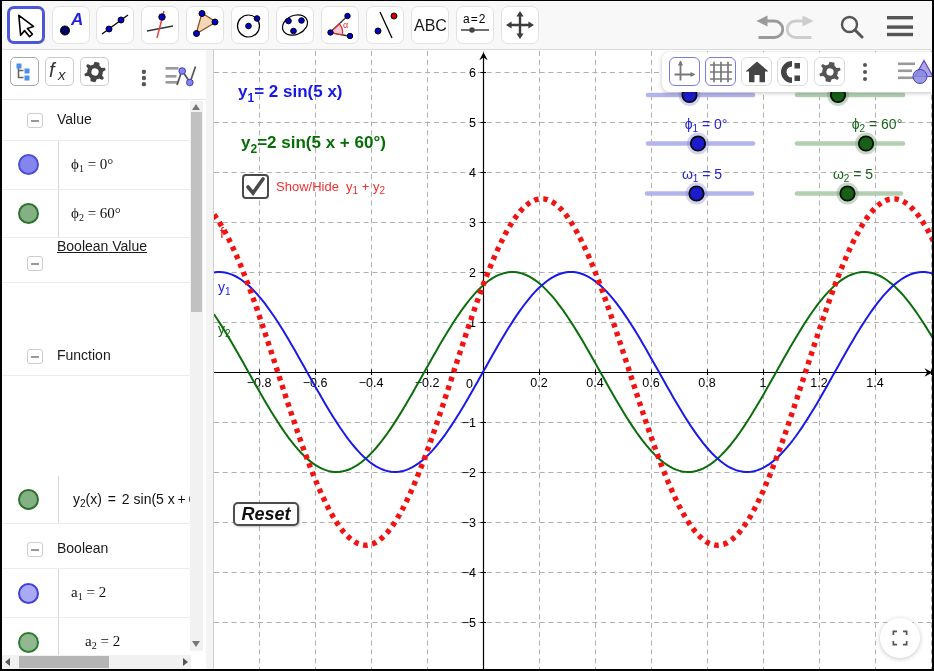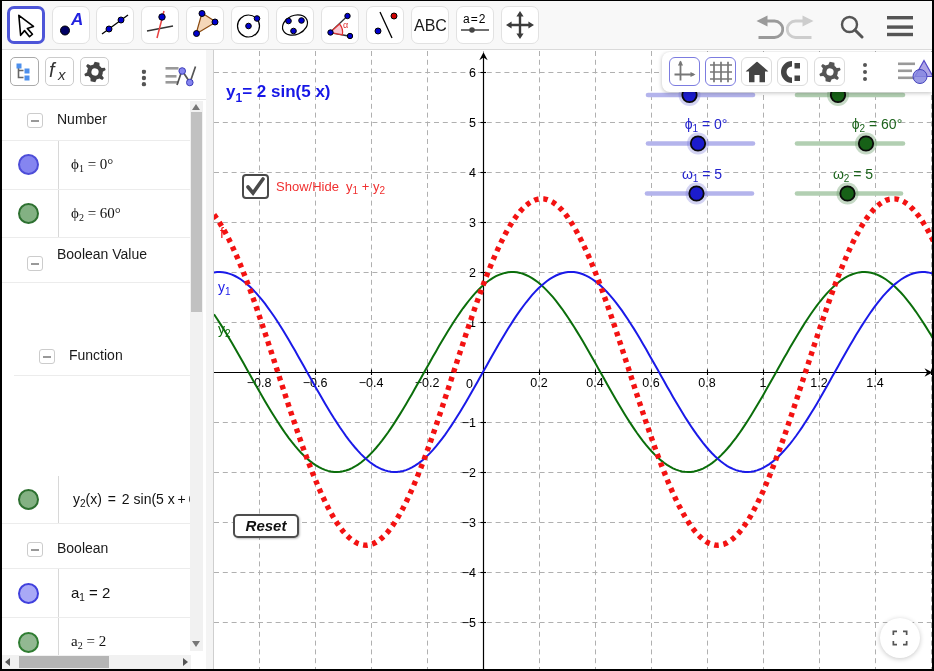--- a/index.html
+++ b/index.html
@@ -33,27 +33,27 @@
 #hthumb { position:absolute; left:17px; top:1px; height:12px; width:90px; background:#b5b5b5; }
 .sarr { position:absolute; width:0; height:0; }
 
 #split { position:absolute; left:204px; top:49px; width:8px; height:622px; background:#f4f4f4; border-right:1px solid #cfcfcf; }
 
 #graph { position:absolute; left:212px; top:50px; width:720px; height:621px; background:#fff; overflow:hidden; }
 #gsvg { position:absolute; left:0; top:0; }
 
 .gt { position:absolute; position:absolute; font-weight:bold; font-size:17px; letter-spacing:0px; }
 .gt sub { font-size:12px; vertical-align:-5px; font-weight:bold; }
-#t1 { left:12px; top:31px; color:#1717e6; }
+#t1 { left:24px; top:31px; color:#1717e6; }
 #t2 { left:27px; top:82px; color:#066e06; }
 #cbx { position:absolute; left:28px; top:123px; width:27px; height:25px; border:2px solid #4a4a4a; border-radius:4px; background:#fff; }
 #tsh { position:absolute; left:62px; top:128px; color:#f03030; font-size:13px; }
 #tsh sub { font-size:10px; vertical-align:-3px; }
 
-#reset { position:absolute; left:19px; top:463px; width:66px; height:24px; background:#fff; border:2px solid #4d4d4d; border-radius:5px; font-weight:bold; font-style:italic; font-size:15px; color:#111; text-align:center; line-height:20px; box-shadow:1px 1px 2px rgba(0,0,0,.25); }
+#reset { position:absolute; left:19px; top:451px; width:66px; height:24px; background:#fff; border:2px solid #4d4d4d; border-radius:5px; font-weight:bold; font-style:italic; font-size:18px; color:#111; text-align:center; line-height:20px; box-shadow:1px 1px 2px rgba(0,0,0,.25); }
 
 #gbar { position:absolute; right:2px; top:1px; width:270px; height:40px; background:#fff; border-radius:8px 0 0 8px; box-shadow:0 1px 4px rgba(0,0,0,.25); }
 .gbtn { position:absolute; top:5px; width:31px; height:29px; background:#fff; border:1px solid #dcdcdc; border-radius:6px; }
 .gbtn.sel { border:1px solid #7c7ce0; }
 .gbtn svg, .gico svg { position:absolute; left:50%; top:50%; transform:translate(-50%,-50%); }
 .gico { position:absolute; top:5px; width:31px; height:29px; }
 
 #fsb { position:absolute; left:666px; top:567px; width:40px; height:40px; border-radius:50%; background:#fff; box-shadow:0 1px 5px rgba(0,0,0,.22); }
 #fsb svg { position:absolute; left:50%; top:50%; transform:translate(-50%,-50%); }
 text { font-family:"Liberation Sans", sans-serif; }
@@ -199,58 +199,58 @@
           <rect x="1" y="10" width="11" height="2.6" fill="#999"></rect>
           <rect x="1" y="16" width="13" height="2.6" fill="#999"></rect>
           <path d="M12.5 20 L17.5 5.5 L25.5 17.5 L31 1.5" fill="none" stroke="#555" stroke-width="1.7"></path>
           <circle cx="17.7" cy="6" r="3.3" fill="#8585f0" stroke="#3c3cb8"></circle>
           <circle cx="25.3" cy="17.5" r="3.3" fill="#8585f0" stroke="#3c3cb8"></circle>
         </svg>
     </div>
   </div>
   <div class="prow" style="top:51px;height:40px;">
       <div class="minus" style="top:12px;"></div>
-      <div class="pcat" style="top:10px;">Number</div>
+      <div class="pcat" style="top:10px;">Value</div>
     </div>
     <div class="prow" style="top:91px;height:48.5px;">
       <div class="pcirc" style="top:13.0px;background:#8585f0;border:2px solid #4d4dd8;"></div>
       <div class="vline"></div>
       <div class="pform" style="left:69px;top:15.0px;font-family:'Liberation Serif',serif;font-size:15px;">ϕ<sub>1</sub> = 0°</div>
     </div>
     <div class="prow" style="top:139.5px;height:48.5px;">
       <div class="pcirc" style="top:13.0px;background:#83b183;border:2px solid #2d7030;"></div>
       <div class="vline"></div>
       <div class="pform" style="left:69px;top:15.0px;font-family:'Liberation Serif',serif;font-size:15px;">ϕ<sub>2</sub> = 60°</div>
     </div>
     <div class="prow" style="top:188px;height:45px;">
       <div class="minus" style="top:18px;"></div>
-      <div class="pcat" style="top:8px;">Boolean Value</div>
-    </div>
-    <div class="prow" style="top:282px;height:44px;margin-left:12px;">
+      <div class="pcat" style="top:0;text-decoration:underline;">Boolean Value</div>
+    </div>
+    <div class="prow" style="top:282px;height:44px;">
       <div class="minus" style="top:17px;"></div>
       <div class="pcat" style="top:15px;">Function</div>
     </div>
     <div class="prow" style="top:426px;height:48px;">
       <div class="pcirc" style="top:13px;background:#83b183;border:2px solid #2d7030;"></div>
       <div class="vline"></div>
       <div class="pform" style="left:71px;top:15px;">y<sub>2</sub>(x) <span class="eq">=</span> 2 sin(5 x + 6</div>
     </div>
     <div class="prow" style="top:474px;height:45px;">
       <div class="minus" style="top:18px;"></div>
       <div class="pcat" style="top:16px;">Boolean</div>
     </div>
     <div class="prow" style="top:519px;height:49px;">
       <div class="pcirc" style="top:14px;background:#a9a9f6;border:2px solid #4040dd;"></div>
       <div class="vline"></div>
-      <div class="pform" style="left:69px;top:15px;font-family:Liberation Sans, sans-serif;font-size:15px;">a<sub>1</sub> = 2</div>
+      <div class="pform" style="left:69px;top:15px;font-family:Liberation Serif, serif;font-size:15px;">a<sub>1</sub> = 2</div>
     </div>
     <div class="prow" style="top:568px;height:49px;">
       <div class="pcirc" style="top:14px;background:#92b892;border:2px solid #2f7d32;"></div>
       <div class="vline"></div>
-      <div class="pform" style="left:69px;top:15px;font-family:'Liberation Serif',serif;font-size:15px;">a<sub>2</sub> = 2</div>
+      <div class="pform" style="left:83px;top:15px;font-family:'Liberation Serif',serif;font-size:15px;">a<sub>2</sub> = 2</div>
     </div>
   <div id="vscroll">
     <div class="sarr" style="left:2px; top:3px; border-left:4.5px solid transparent; border-right:4.5px solid transparent; border-bottom:6px solid #777;"></div>
     <div id="vthumb"></div>
     <div class="sarr" style="left:2px; bottom:4px; border-left:4.5px solid transparent; border-right:4.5px solid transparent; border-top:6px solid #777;"></div>
   </div>
   <div id="hscroll">
     <div class="sarr" style="left:3px; top:3px; border-top:4px solid transparent; border-bottom:4px solid transparent; border-right:5px solid #555;"></div>
     <div id="hthumb"></div>
     <div class="sarr" style="right:3px; top:3px; border-top:4px solid transparent; border-bottom:4px solid transparent; border-left:5px solid #555;"></div>
@@ -370,20 +370,21 @@
       <circle cx="847.5" cy="193.5" r="11" fill="rgba(110,160,110,0.4)"></circle>
       <circle cx="847.5" cy="193.5" r="7.2" fill="#176117" stroke="#0a0a0a" stroke-width="1.8"></circle>
       <g font-size="14">
         <text x="706" y="129" text-anchor="middle" fill="#2323cd">ϕ<tspan font-size="10" dy="3">1</tspan><tspan dy="-3"> = 0°</tspan></text>
         <text x="877" y="129" text-anchor="middle" fill="#1d641d">ϕ<tspan font-size="10" dy="3">2</tspan><tspan dy="-3"> = 60°</tspan></text>
         <text x="702" y="179" text-anchor="middle" fill="#2323cd">ω<tspan font-size="10" dy="3">1</tspan><tspan dy="-3"> = 5</tspan></text>
         <text x="853" y="179" text-anchor="middle" fill="#1d641d">ω<tspan font-size="10" dy="3">2</tspan><tspan dy="-3"> = 5</tspan></text>
       </g>
   </svg>
   <div class="gt" id="t1">y<sub>1</sub>= 2 sin(5 x)</div>
+  <div class="gt" id="t2">y<sub>2</sub>=2 sin(5 x + 60°)</div>
   <div id="cbx">
       <svg width="23" height="23" viewBox="0 0 23 23" style="position:absolute;left:0;top:0;">
         <path d="M4 11 L9 17 L19 3" fill="none" stroke="#4a4a4a" stroke-width="3.6" stroke-linecap="round"></path>
       </svg>
     </div>
   <div id="tsh">Show/Hide&nbsp; y<sub>1</sub> + y<sub>2</sub></div>
   <div id="reset">Reset</div>
   <div id="gbar">
     <div class="gbtn sel" style="left:7px;">
       <svg width="23" height="23" viewBox="0 0 23 23">

